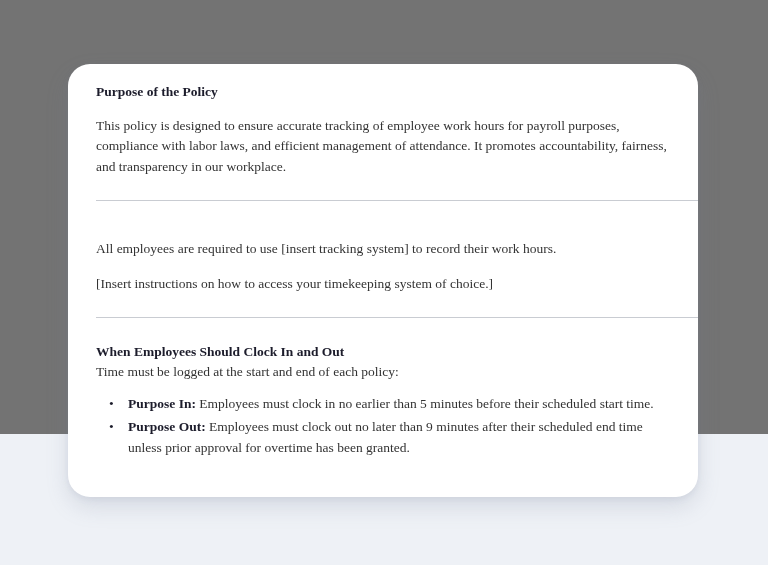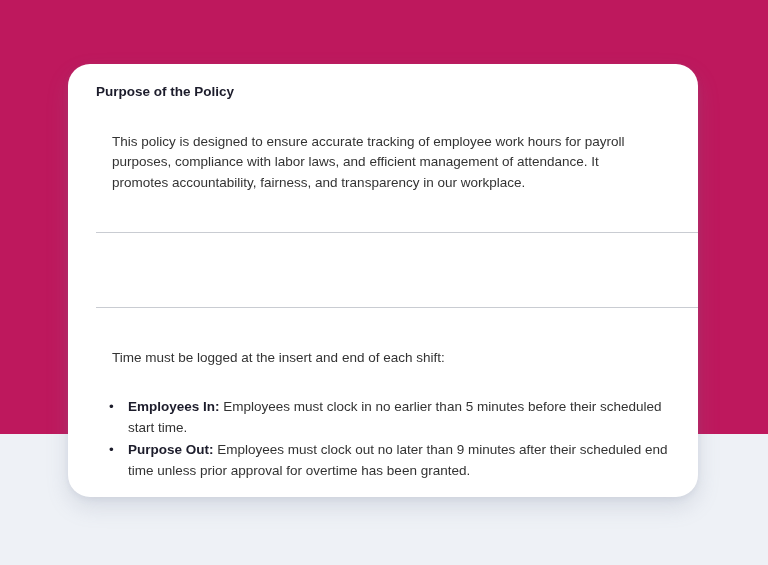--- a/index.html
+++ b/index.html
@@ -11,21 +11,22 @@
     height: 565px;
     background: #eef1f6;
     font-family: "Liberation Sans", sans-serif;
     overflow: hidden;
   }
 
   .viewport {
     position: relative;
     width: 768px;
     height: 434px;
-    background: #be185d;
+    background: #737373;
+    font-family: Liberation Serif, serif;
   }
 
   
   .doc-card {
     position: absolute;
     left: 68px;
     top: 64px;
     width: 630px;
     height: 433px;
     background: #ffffff;
@@ -56,21 +57,21 @@
     color: #1c1c2b;
     line-height: 1.45;
     margin: 0;
     padding: 0 0 0 0;
   }
 
   .body-text {
     font-size: 13.5px;
     color: #333333;
     line-height: 1.55;
-    margin: 16px;
+    margin: 0;
   }
 
   .gap-after-heading { height: 14px; }
   .gap-para { height: 14px; }
 
   .divider {
     height: 1px;
     background: #c9ccd2;
     margin: 0;
     width: 610px;
@@ -126,41 +127,44 @@
 
       <div class="divider-space-top"></div>
       <div style="padding-left:16px;">
         <div class="divider"></div>
       </div>
       <div class="divider-space-bottom"></div>
 
       <div class="section">
         <div style="padding-left:16px;">
           <div class="gap-after-heading"></div>
+          <p class="body-text">All employees are required to use [insert tracking system] to record their work hours.</p>
           <div class="gap-para"></div>
+          <p class="body-text">[Insert instructions on how to access your timekeeping system of choice.]</p>
         </div>
       </div>
 
       <div class="divider-space-top"></div>
       <div style="padding-left:16px;">
         <div class="divider"></div>
       </div>
       <div class="divider-space-bottom"></div>
 
       <div class="section">
         <div style="padding-left:16px;">
-          <p class="body-text tight-line">Time must be logged at the insert and end of each shift:</p>
+          <h2 class="section-heading">When Employees Should Clock In and Out</h2>
+          <p class="body-text tight-line">Time must be logged at the start and end of each policy:</p>
         </div>
 
         <div class="list-space"></div>
 
         <ul class="bullet-list">
           <li class="bullet-item">
             <span class="marker">•</span>
-            <span class="bullet-lead">Employees In:</span><span> Employees must clock in no earlier than 5 minutes before their scheduled start time.</span>
+            <span class="bullet-lead">Purpose In:</span><span> Employees must clock in no earlier than 5 minutes before their scheduled start time.</span>
           </li>
           <li class="bullet-item">
             <span class="marker">•</span>
             <span class="bullet-lead">Purpose Out:</span><span> Employees must clock out no later than 9 minutes after their scheduled end time unless prior approval for overtime has been granted.</span>
           </li>
         </ul>
       </div>
 
     </div>
   </div>

